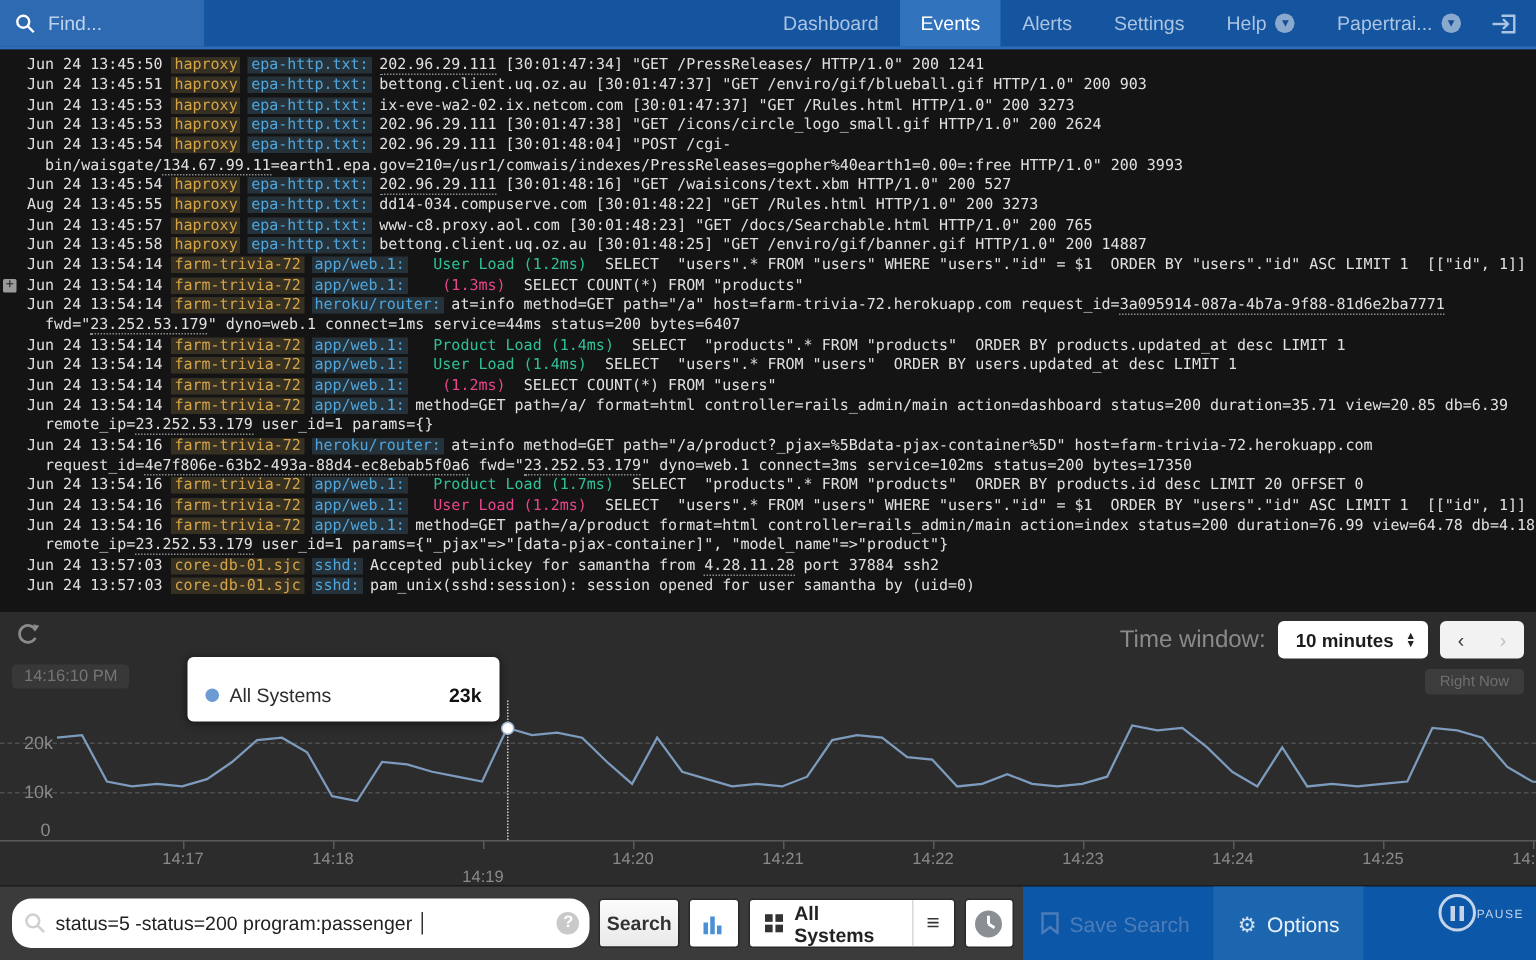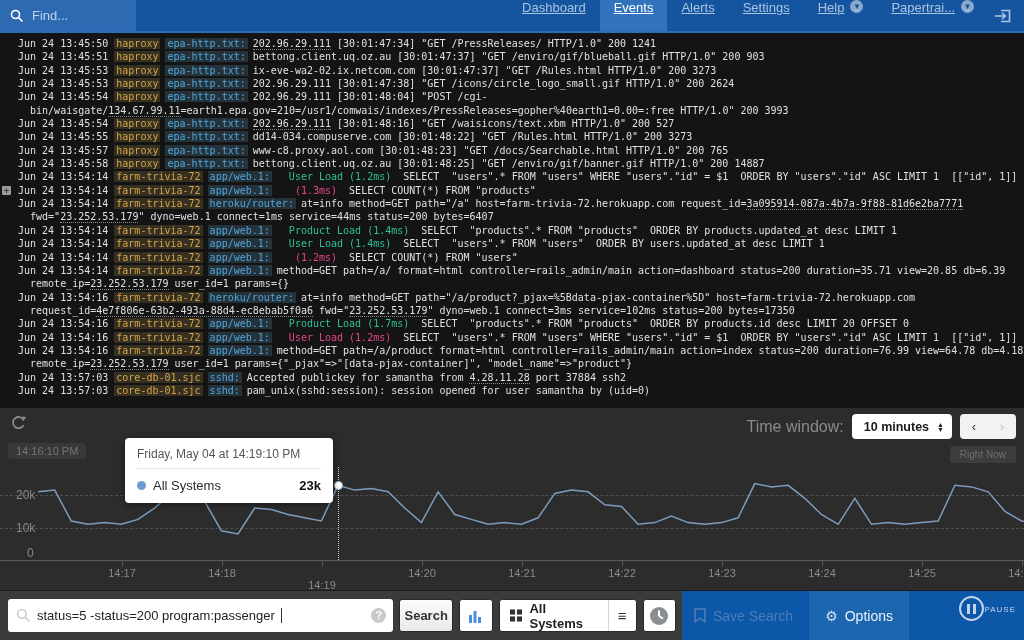--- a/index.html
+++ b/index.html
@@ -5,21 +5,21 @@
   * { margin:0; padding:0; box-sizing:border-box; }
   html,body { width:1024px; height:640px; overflow:hidden; background:#141414;
     font-family:"Liberation Sans", sans-serif; }
 
   
   .topbar { position:relative; height:33px; background:#15549e; border-bottom:2px solid #2d6cb6;
     display:flex; align-items:stretch; color:#aac4e2; }
   .findbox { width:136px; background:#2d6ab1; display:flex; align-items:center; gap:8px; padding:0 10px; }
   .findbox .ph { color:#bdd2ec; font-size:13px; }
   .nav { margin-left:auto; display:flex; align-items:stretch; }
-  .nav-item { display:flex; gap:6px; padding:0 14px; font-size:13px; cursor:default;text-decoration:underline; }
+  .nav-item { display:flex; align-items:center; gap:6px; padding:0 14px; font-size:13px; cursor:default; }
   .nav-item.active { background:#3173bd; color:#fff; }
   .chev-circle { width:13px; height:13px; border-radius:50%; background:#8aa9cf; color:#174e91;
     font-size:9px; line-height:13px; text-align:center; display:inline-block; }
   .exit-btn { display:flex; align-items:center; padding:0 12px 0 6px; }
 
   
   .log { position:relative; height:375px; background:#141414; padding:4px 0 0 18px; overflow:hidden;
     font-family:"DejaVu Sans Mono", monospace; font-size:10px; }
   .log-line { position:relative; height:13.35px; line-height:13.35px; white-space:pre; color:#e0e0e0; }
   .seg-ts { color:#e0e0e0; margin-right:6px; }
@@ -61,21 +61,21 @@
     box-shadow:0 1px 6px rgba(0,0,0,.5); padding:9px 12px 10px; z-index:5; }
   .tooltip .tt-title { font-size:12px; color:#555; padding-bottom:7px; border-bottom:1px solid #e4e4e4; }
   .tooltip .tt-row { display:flex; align-items:center; gap:7px; padding-top:9px; }
   .tt-dot { width:9px; height:9px; border-radius:50%; background:#6b9bd2; }
   .tt-name { font-size:13px; color:#2c2c2c; }
   .tt-val { margin-left:auto; font-size:13px; font-weight:bold; color:#111; }
 
   
   .bottombar { height:50px; display:flex; border-top:1px solid #1c1c1c; }
   .bb-left { width:682px; background:#3b3b3b; display:flex; align-items:center; padding:0 6px 0 8px; gap:6px; }
-  .search-input { position:relative; width:402px; height:33px; background:#fff; border-radius:3px;
+  .search-input { position:relative; width:402px; height:33px; background:#fff; border-radius:13px;
     display:flex; align-items:center; padding:0 26px 0 8px; gap:6px; }
   .search-input .query { font-size:13px; color:#222; white-space:nowrap; overflow:hidden; }
   .caret { width:1px; height:15px; background:#333; }
   .help-circle { position:absolute; right:7px; top:9px; width:15px; height:15px; border-radius:50%;
     background:#c9c9c9; color:#fff; font-size:11px; font-weight:bold; text-align:center; line-height:15px; }
   .btn { height:33px; display:flex; align-items:center; justify-content:center; border-radius:3px;
     background:linear-gradient(#fbfbfb,#e9e9e9); border:1px solid #2a2a2a; font-size:13px;
     font-weight:bold; color:#333; }
   .search-btn { width:56px; }
   .hist-btn { width:36px; background:#fff; }
@@ -142,21 +142,21 @@
 </div>
 
 <div class="log">
     <div class="log-line"><span class="seg-ts">Jun 24 13:45:50</span><span class="seg-sys">haproxy</span><span class="seg-prog">epa-http.txt:</span><span class="seg-lnk">202.96.29.111</span><span class="seg-msg"> [30:01:47:34] "GET /PressReleases/ HTTP/1.0" 200 1241</span></div>
     <div class="log-line"><span class="seg-ts">Jun 24 13:45:51</span><span class="seg-sys">haproxy</span><span class="seg-prog">epa-http.txt:</span><span class="seg-msg">bettong.client.uq.oz.au [30:01:47:37] "GET /enviro/gif/blueball.gif HTTP/1.0" 200 903</span></div>
     <div class="log-line"><span class="seg-ts">Jun 24 13:45:53</span><span class="seg-sys">haproxy</span><span class="seg-prog">epa-http.txt:</span><span class="seg-msg">ix-eve-wa2-02.ix.netcom.com [30:01:47:37] "GET /Rules.html HTTP/1.0" 200 3273</span></div>
     <div class="log-line"><span class="seg-ts">Jun 24 13:45:53</span><span class="seg-sys">haproxy</span><span class="seg-prog">epa-http.txt:</span><span class="seg-msg">202.96.29.111 [30:01:47:38] "GET /icons/circle_logo_small.gif HTTP/1.0" 200 2624</span></div>
     <div class="log-line"><span class="seg-ts">Jun 24 13:45:54</span><span class="seg-sys">haproxy</span><span class="seg-prog">epa-http.txt:</span><span class="seg-msg">202.96.29.111 [30:01:48:04] "POST /cgi-</span></div>
     <div class="log-line"><span class="seg-msg">  bin/waisgate/</span><span class="seg-lnk">134.67.99.11</span><span class="seg-msg">=earth1.epa.gov=210=/usr1/comwais/indexes/PressReleases=gopher%40earth1=0.00=:free HTTP/1.0" 200 3993</span></div>
     <div class="log-line"><span class="seg-ts">Jun 24 13:45:54</span><span class="seg-sys">haproxy</span><span class="seg-prog">epa-http.txt:</span><span class="seg-lnk">202.96.29.111</span><span class="seg-msg"> [30:01:48:16] "GET /waisicons/text.xbm HTTP/1.0" 200 527</span></div>
-    <div class="log-line"><span class="seg-ts">Jun 24 13:45:55</span><span class="seg-sys">haproxy</span><span class="seg-prog">epa-http.txt:</span><span class="seg-msg">dd14-034.compuserve.com [30:01:48:22] "GET /Rules.html HTTP/1.0" 200 3273</span></div>
+    <div class="log-line"><span class="seg-ts">Aug 24 13:45:55</span><span class="seg-sys">haproxy</span><span class="seg-prog">epa-http.txt:</span><span class="seg-msg">dd14-034.compuserve.com [30:01:48:22] "GET /Rules.html HTTP/1.0" 200 3273</span></div>
     <div class="log-line"><span class="seg-ts">Jun 24 13:45:57</span><span class="seg-sys">haproxy</span><span class="seg-prog">epa-http.txt:</span><span class="seg-msg">www-c8.proxy.aol.com [30:01:48:23] "GET /docs/Searchable.html HTTP/1.0" 200 765</span></div>
     <div class="log-line"><span class="seg-ts">Jun 24 13:45:58</span><span class="seg-sys">haproxy</span><span class="seg-prog">epa-http.txt:</span><span class="seg-msg">bettong.client.uq.oz.au [30:01:48:25] "GET /enviro/gif/banner.gif HTTP/1.0" 200 14887</span></div>
     <div class="log-line"><span class="seg-ts">Jun 24 13:54:14</span><span class="seg-sys">farm-trivia-72</span><span class="seg-prog">app/web.1:</span><span class="seg-teal">  User Load (1.2ms)</span><span class="seg-msg">  SELECT  "users".* FROM "users" WHERE "users"."id" = $1  ORDER BY "users"."id" ASC LIMIT 1  [["id", 1]]</span></div>
     <div class="log-line"><span class="expand-marker">+</span><span class="seg-ts">Jun 24 13:54:14</span><span class="seg-sys">farm-trivia-72</span><span class="seg-prog">app/web.1:</span><span class="seg-pink">   (1.3ms)</span><span class="seg-msg">  SELECT COUNT(*) FROM "products"</span></div>
     <div class="log-line"><span class="seg-ts">Jun 24 13:54:14</span><span class="seg-sys">farm-trivia-72</span><span class="seg-prog">heroku/router:</span><span class="seg-msg">at=info method=GET path="/a" host=farm-trivia-72.herokuapp.com request_id=</span><span class="seg-lnk">3a095914-087a-4b7a-9f88-81d6e2ba7771</span></div>
     <div class="log-line"><span class="seg-msg">  fwd="</span><span class="seg-lnk">23.252.53.179</span><span class="seg-msg">" dyno=web.1 connect=1ms service=44ms status=200 bytes=6407</span></div>
     <div class="log-line"><span class="seg-ts">Jun 24 13:54:14</span><span class="seg-sys">farm-trivia-72</span><span class="seg-prog">app/web.1:</span><span class="seg-teal">  Product Load (1.4ms)</span><span class="seg-msg">  SELECT  "products".* FROM "products"  ORDER BY products.updated_at desc LIMIT 1</span></div>
     <div class="log-line"><span class="seg-ts">Jun 24 13:54:14</span><span class="seg-sys">farm-trivia-72</span><span class="seg-prog">app/web.1:</span><span class="seg-teal">  User Load (1.4ms)</span><span class="seg-msg">  SELECT  "users".* FROM "users"  ORDER BY users.updated_at desc LIMIT 1</span></div>
     <div class="log-line"><span class="seg-ts">Jun 24 13:54:14</span><span class="seg-sys">farm-trivia-72</span><span class="seg-prog">app/web.1:</span><span class="seg-pink">   (1.2ms)</span><span class="seg-msg">  SELECT COUNT(*) FROM "users"</span></div>
     <div class="log-line"><span class="seg-ts">Jun 24 13:54:14</span><span class="seg-sys">farm-trivia-72</span><span class="seg-prog">app/web.1:</span><span class="seg-msg">method=GET path=/a/ format=html controller=rails_admin/main action=dashboard status=200 duration=35.71 view=20.85 db=6.39</span></div>
@@ -224,21 +224,20 @@
       <span class="xlabel" style="left: 1022px;">14:26</span>
     </div>
 
   <svg class="plot" id="plot" width="1024" height="182">
       <polyline points="38.0,83.8 54.7,82.1 71.3,113.0 88.0,116.3 104.7,114.6 121.4,116.3 138.0,111.4 154.7,100.0 171.4,85.4 188.0,83.8 204.7,93.5 221.4,122.8 238.0,126.0 254.7,100.0 271.4,101.6 288.1,106.5 304.7,109.8 321.4,113.0 338.1,77.3 354.7,82.1 371.4,80.5 388.1,83.8 404.7,100.0 421.4,114.6 438.1,83.8 454.8,106.5 471.4,111.4 488.1,116.3 504.8,114.6 521.4,116.3 538.1,109.8 554.8,85.4 571.4,82.1 588.1,83.8 604.8,96.8 621.5,98.4 638.1,116.3 654.8,114.6 671.5,108.1 688.1,114.6 704.8,116.3 721.5,114.6 738.1,109.8 754.8,75.6 771.5,78.9 788.2,77.3 804.8,90.3 821.5,106.5 838.2,116.3 854.8,90.3 871.5,116.3 888.2,114.6 904.8,116.3 921.5,114.6 938.2,113.0 954.9,77.3 971.5,78.9 988.2,83.8 1004.9,103.3 1021.5,113.0 1038.2,114.6 1054.9,103.3" fill="none" stroke="#7d9cbd" stroke-width="1.5"></polyline>
     </svg>
   <div class="hoverline" style="left: 338.06px; top: 59.25px; height: 92.75px;"></div>
   <div class="marker" style="left: 333.56px; top: 72.75px;"></div>
 
   <div class="tooltip">
-    <div class="tt-title">Friday, May 04 at 14:19:10 PM</div>
     <div class="tt-row">
       <span class="tt-dot"></span>
       <span class="tt-name">All Systems</span>
       <span class="tt-val">23k</span>
     </div>
   </div>
 </div>
 
 <div class="bottombar">
   <div class="bb-left">

